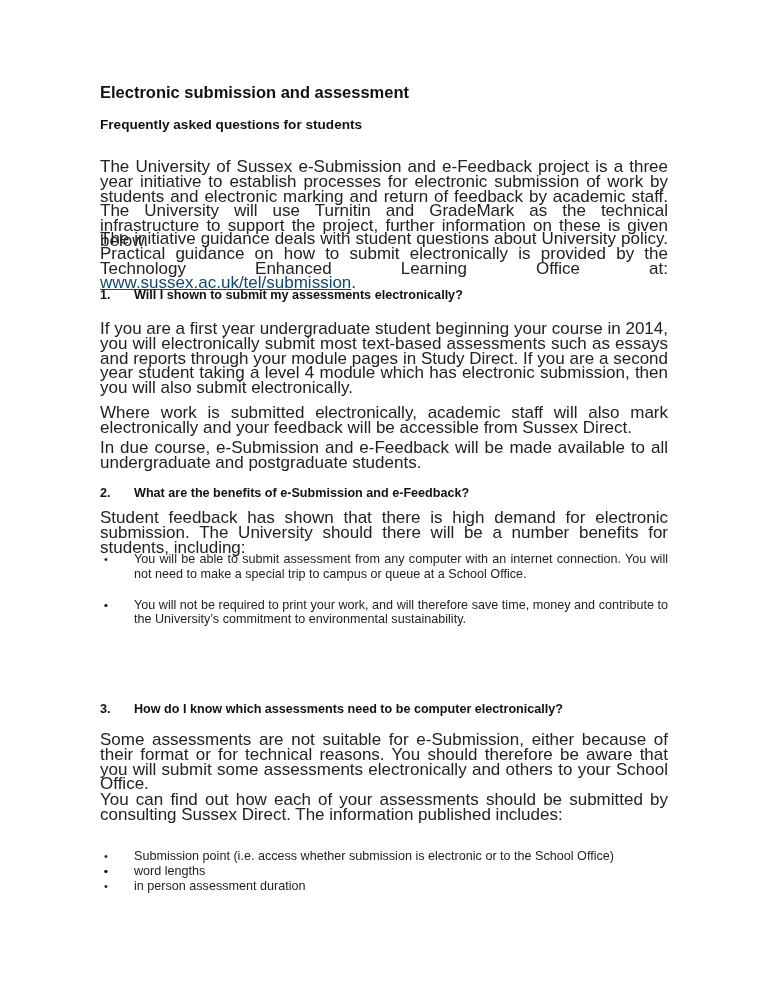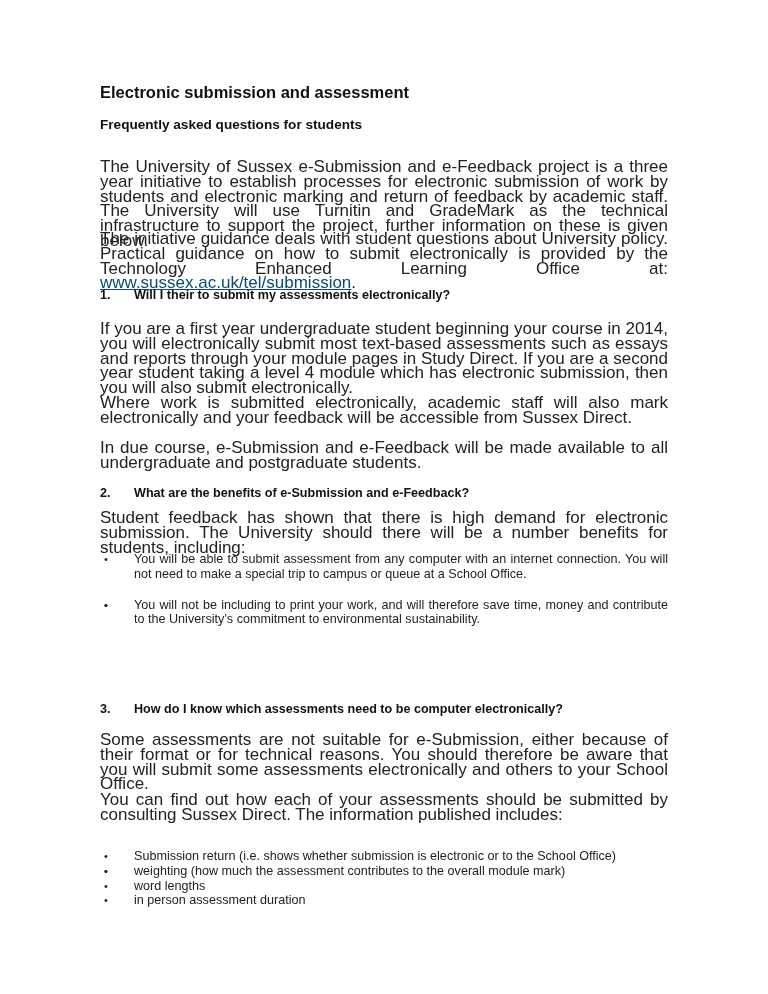--- a/index.html
+++ b/index.html
@@ -41,64 +41,63 @@
   <h2 class="subtitle">Frequently asked questions for students</h2>
 
   <p class="para" style="top:160px">The University of Sussex e-Submission and e-Feedback project is a three year initiative to establish processes for electronic submission of work by students and electronic marking and return of feedback by academic staff. The University will use Turnitin and GradeMark as the technical infrastructure to support the project, further information on these is given below.</p>
 
   <p class="para" style="top:232px">
     <span>The initiative guidance deals with student questions about University policy. Practical guidance on how to submit electronically is provided by the Technology Enhanced Learning Office at: </span><a class="link">www.sussex.ac.uk/tel/submission</a><span>.</span>
   </p>
 
   <div class="qhead" style="top:288px">
     <span class="qnum">1.</span>
-    <span class="qtext">Will I their to submit my assessments electronically?</span>
+    <span class="qtext">Will I shown to submit my assessments electronically?</span>
   </div>
   <p class="para" style="top:322px">If you are a first year undergraduate student beginning your course in 2014, you will electronically submit most text-based assessments such as essays and reports through your module pages in Study Direct. If you are a second year student taking a level 4 module which has electronic submission, then you will also submit electronically.</p>
-  <p class="para" style="top:396px">Where work is submitted electronically, academic staff will also mark electronically and your feedback will be accessible from Sussex Direct.</p>
+  <p class="para" style="top:406px">Where work is submitted electronically, academic staff will also mark electronically and your feedback will be accessible from Sussex Direct.</p>
   <p class="para" style="top:441px">In due course, e-Submission and e-Feedback will be made available to all undergraduate and postgraduate students.</p>
 
   <div class="qhead" style="top:486px">
     <span class="qnum">2.</span>
     <span class="qtext">What are the benefits of e-Submission and e-Feedback?</span>
   </div>
   <p class="para" style="top:511px">Student feedback has shown that there is high demand for electronic submission. The University should there will be a number benefits for students, including:</p>
 
   <ul class="blist spaced" style="top:552px">
     <li class="bitem">
       <span class="bullet">•</span>
       <span>You will be able to submit assessment from any computer with an internet connection. You will not need to make a special trip to campus or queue at a School Office.</span>
     </li>
     <li class="bitem">
       <span class="bullet">•</span>
     </li>
     <li class="bitem">
       <span class="bullet">•</span>
-      <span>You will not be including to print your work, and will therefore save time, money and contribute to the University’s commitment to environmental sustainability.</span>
+      <span>You will not be required to print your work, and will therefore save time, money and contribute to the University’s commitment to environmental sustainability.</span>
     </li>
   </ul>
 
   <div class="qhead" style="top:702px">
     <span class="qnum">3.</span>
     <span class="qtext">How do I know which assessments need to be computer electronically?</span>
   </div>
   <p class="para" style="top:733px">Some assessments are not suitable for e-Submission, either because of their format or for technical reasons. You should therefore be aware that you will submit some assessments electronically and others to your School Office.</p>
   <p class="para" style="top:793px">You can find out how each of your assessments should be submitted by consulting Sussex Direct. The information published includes:</p>
 
   <ul class="blist" style="top:849px">
     <li class="bitem">
       <span class="bullet">•</span>
-      <span>Submission return (i.e. shows whether submission is electronic or to the School Office)</span>
+      <span>Submission point (i.e. access whether submission is electronic or to the School Office)</span>
     </li>
     <li class="bitem">
       <span class="bullet">•</span>
     </li>
     <li class="bitem">
       <span class="bullet">•</span>
-      <span>weighting (how much the assessment contributes to the overall module mark)</span>
     </li>
     <li class="bitem">
       <span class="bullet">•</span>
       <span>word lengths</span>
     </li>
     <li class="bitem">
       <span class="bullet">•</span>
       <span>in person assessment duration</span>
     </li>
   </ul>

